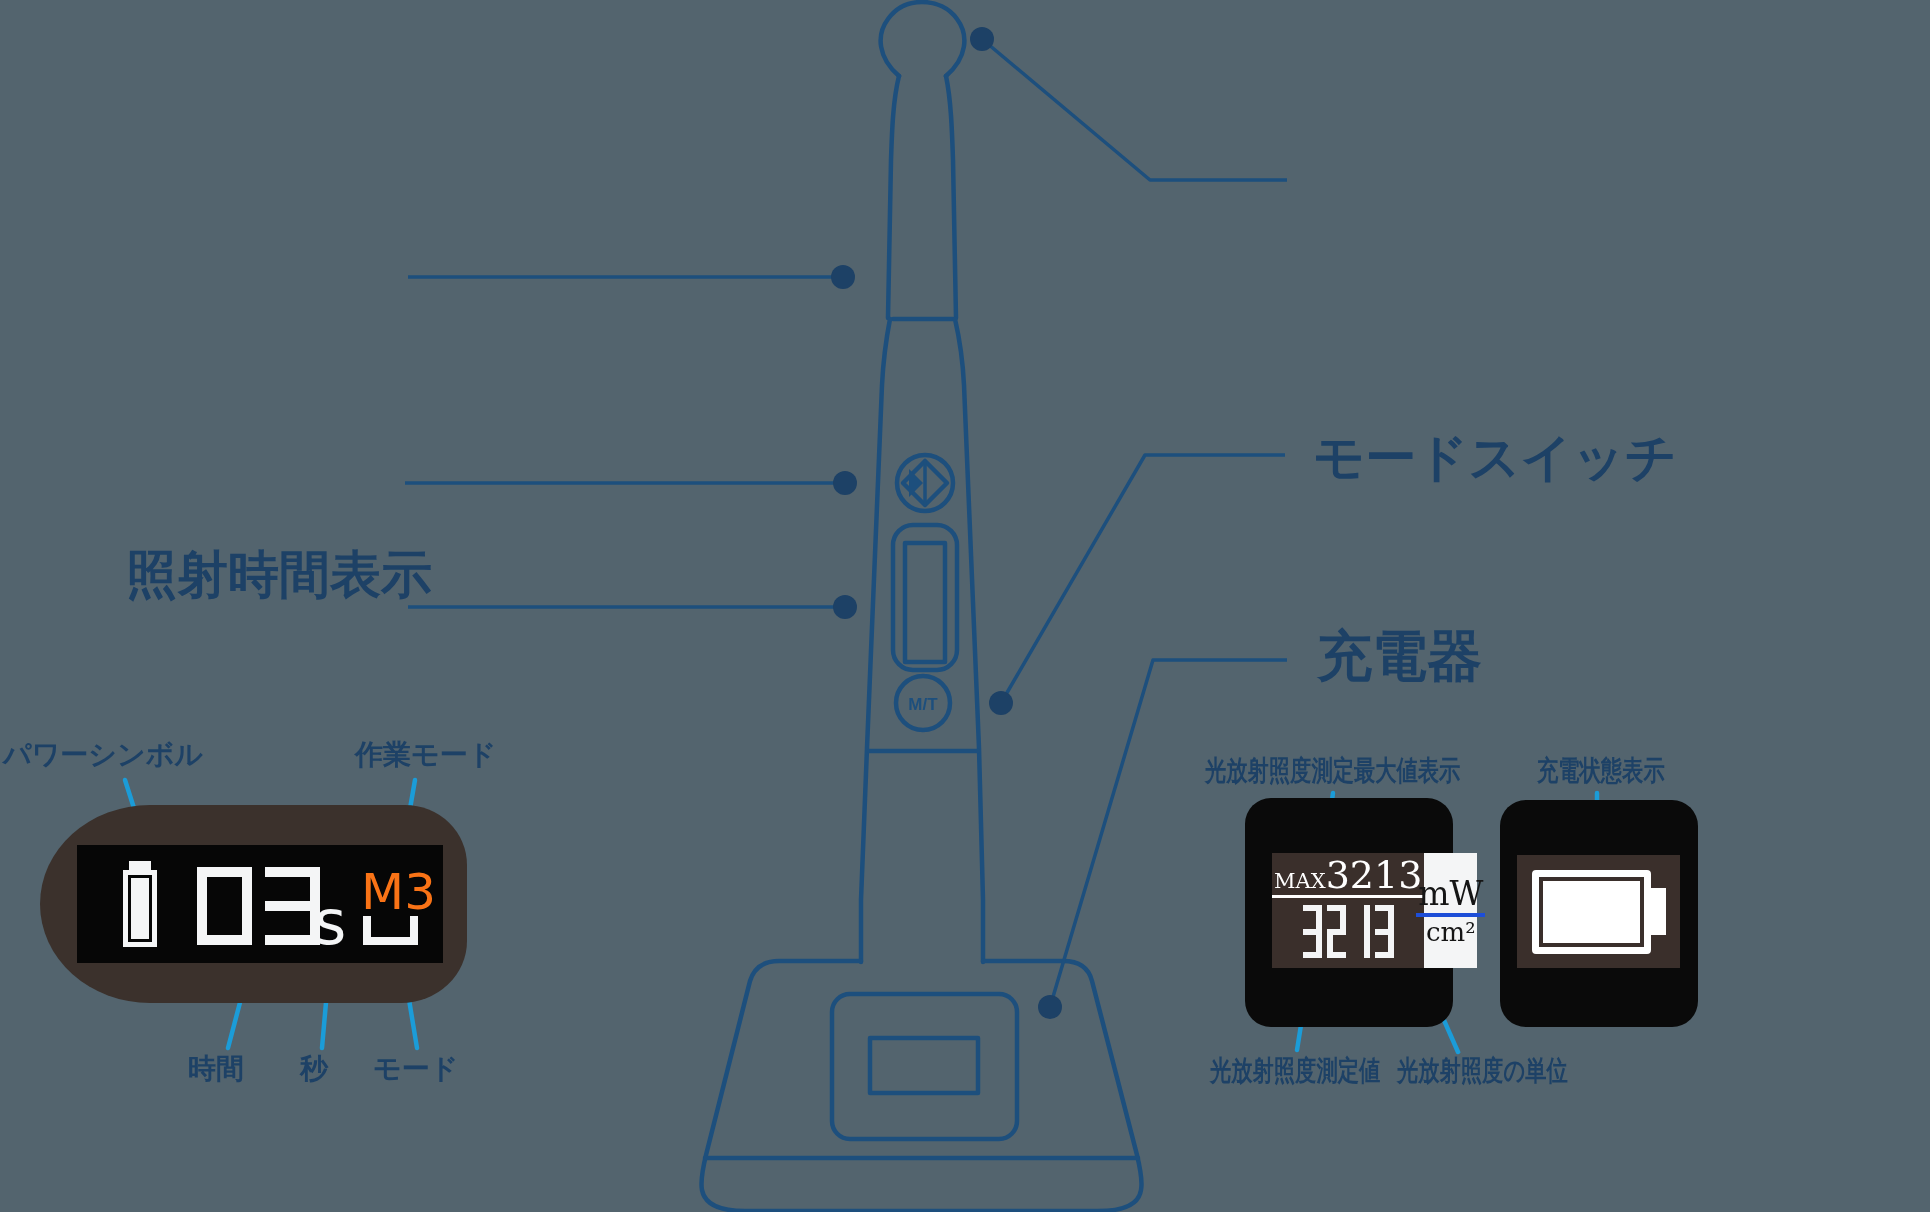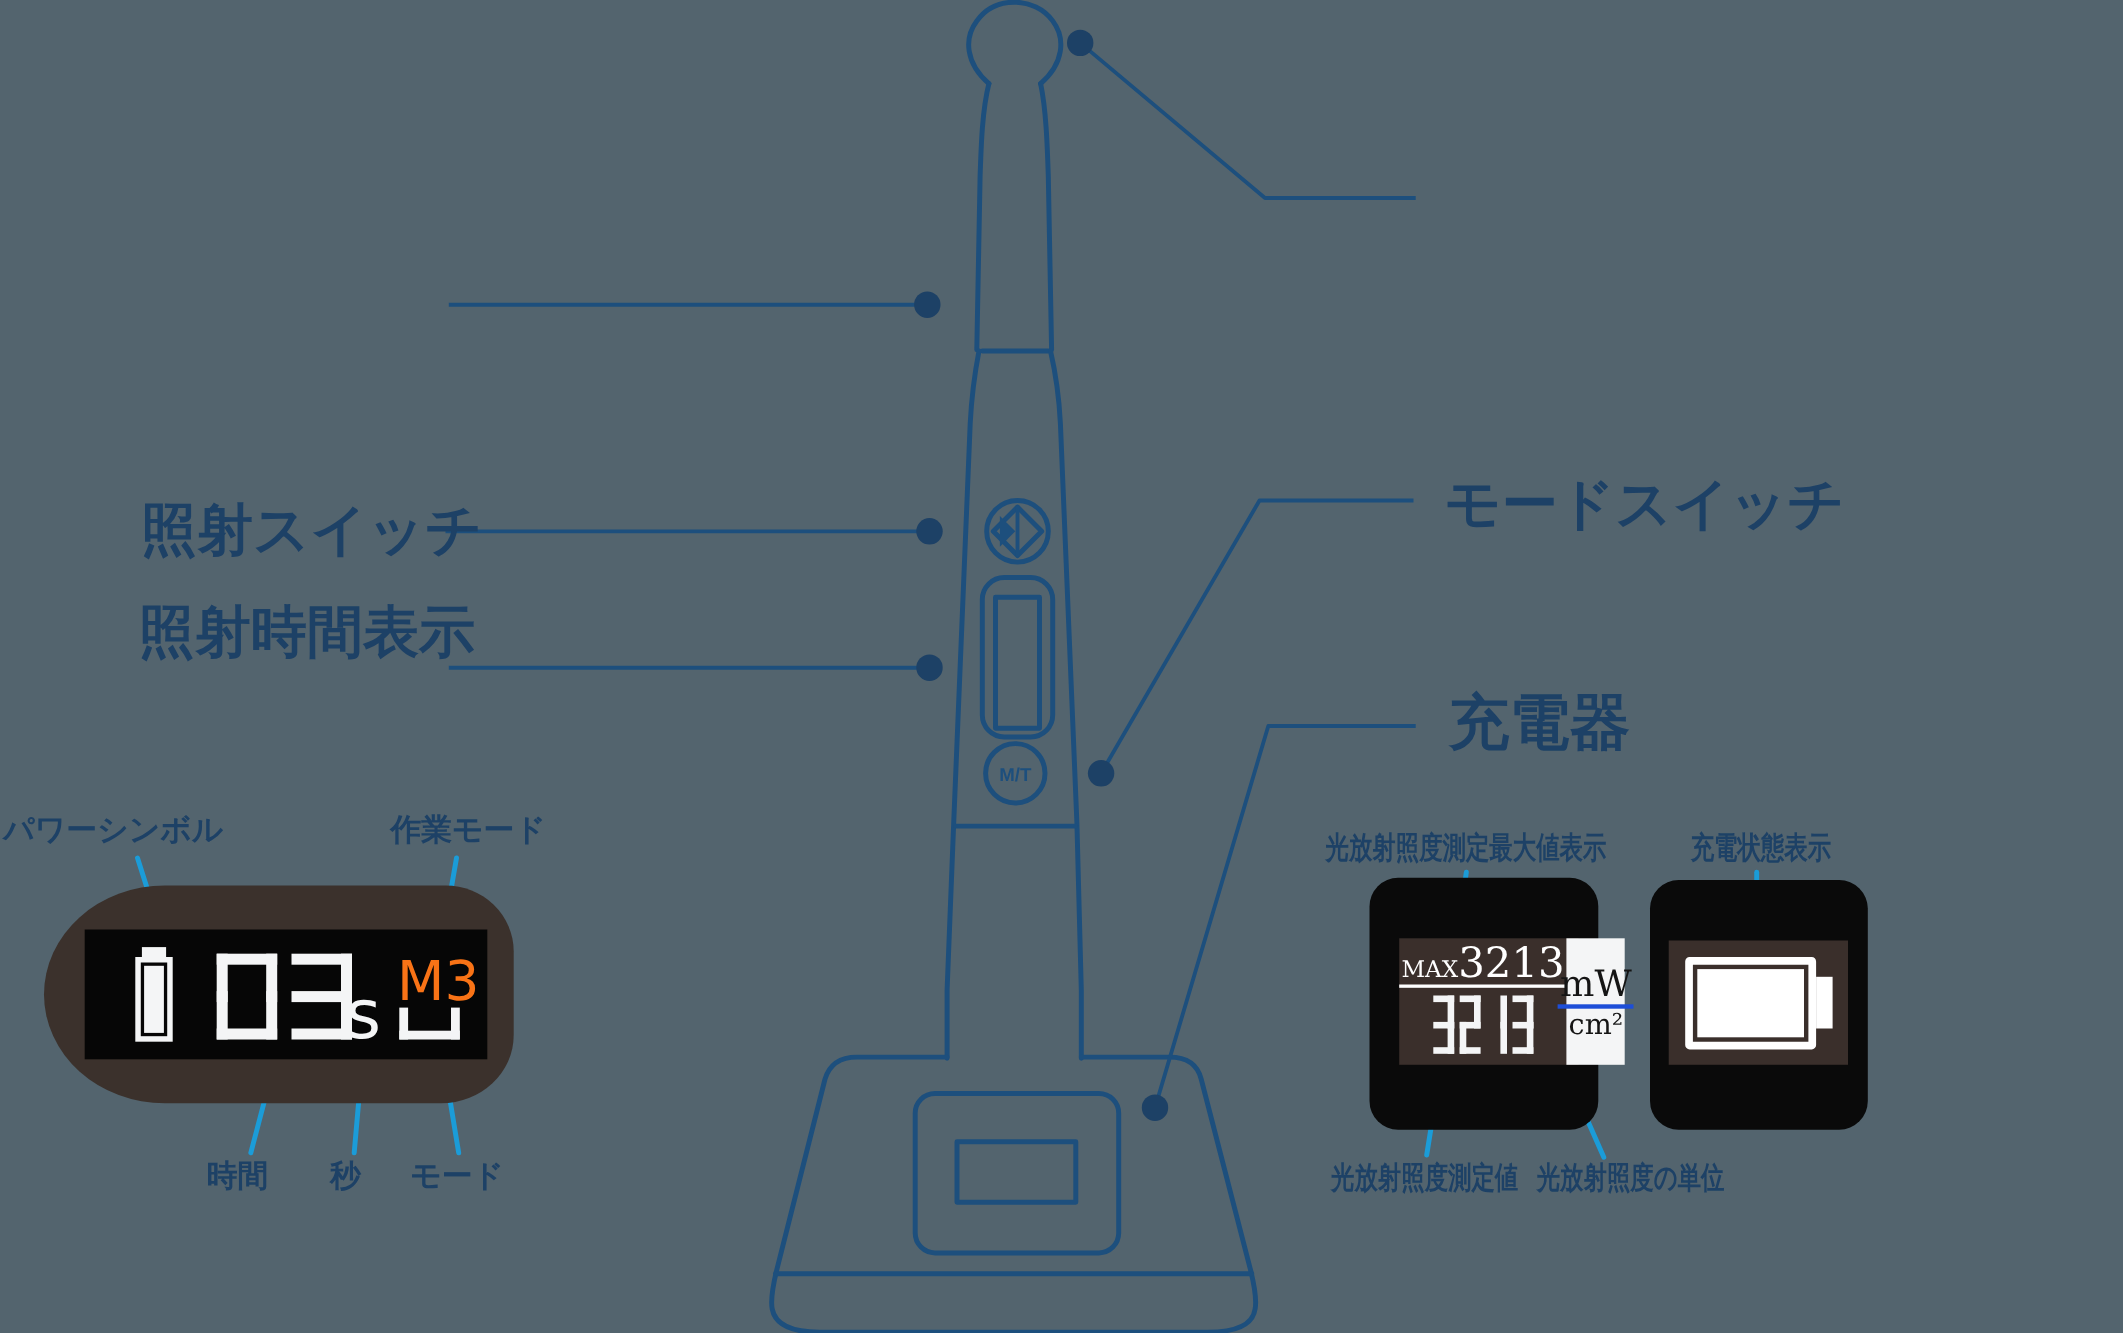--- a/index.html
+++ b/index.html
@@ -150,21 +150,20 @@
       <circle cx="252" cy="955" r="11"></circle>
       <circle cx="330" cy="955" r="11"></circle>
       <circle cx="402" cy="955" r="11"></circle>
       <circle cx="1323" cy="868" r="11"></circle>
       <circle cx="1597" cy="875" r="11"></circle>
       <circle cx="1310" cy="967" r="11"></circle>
       <circle cx="1413" cy="948" r="11"></circle>
     </g>
   </svg>
 
-  <div class="lbl big lbl-irr-switch">照射スイッチ</div>
   <div class="lbl big lbl-irr-time">照射時間表示</div>
   <div class="lbl big lbl-mode-switch">モードスイッチ</div>
   <div class="lbl big lbl-charger">充電器</div>
 
   <div class="lbl sm lbl-power-symbol">パワーシンボル</div>
   <div class="lbl sm lbl-work-mode">作業モード</div>
   <div class="lbl sm lbl-time">時間</div>
   <div class="lbl sm lbl-seconds">秒</div>
   <div class="lbl sm lbl-mode">モード</div>
   <div class="lbl sm cond lbl-max-val">光放射照度測定最大値表示</div>

